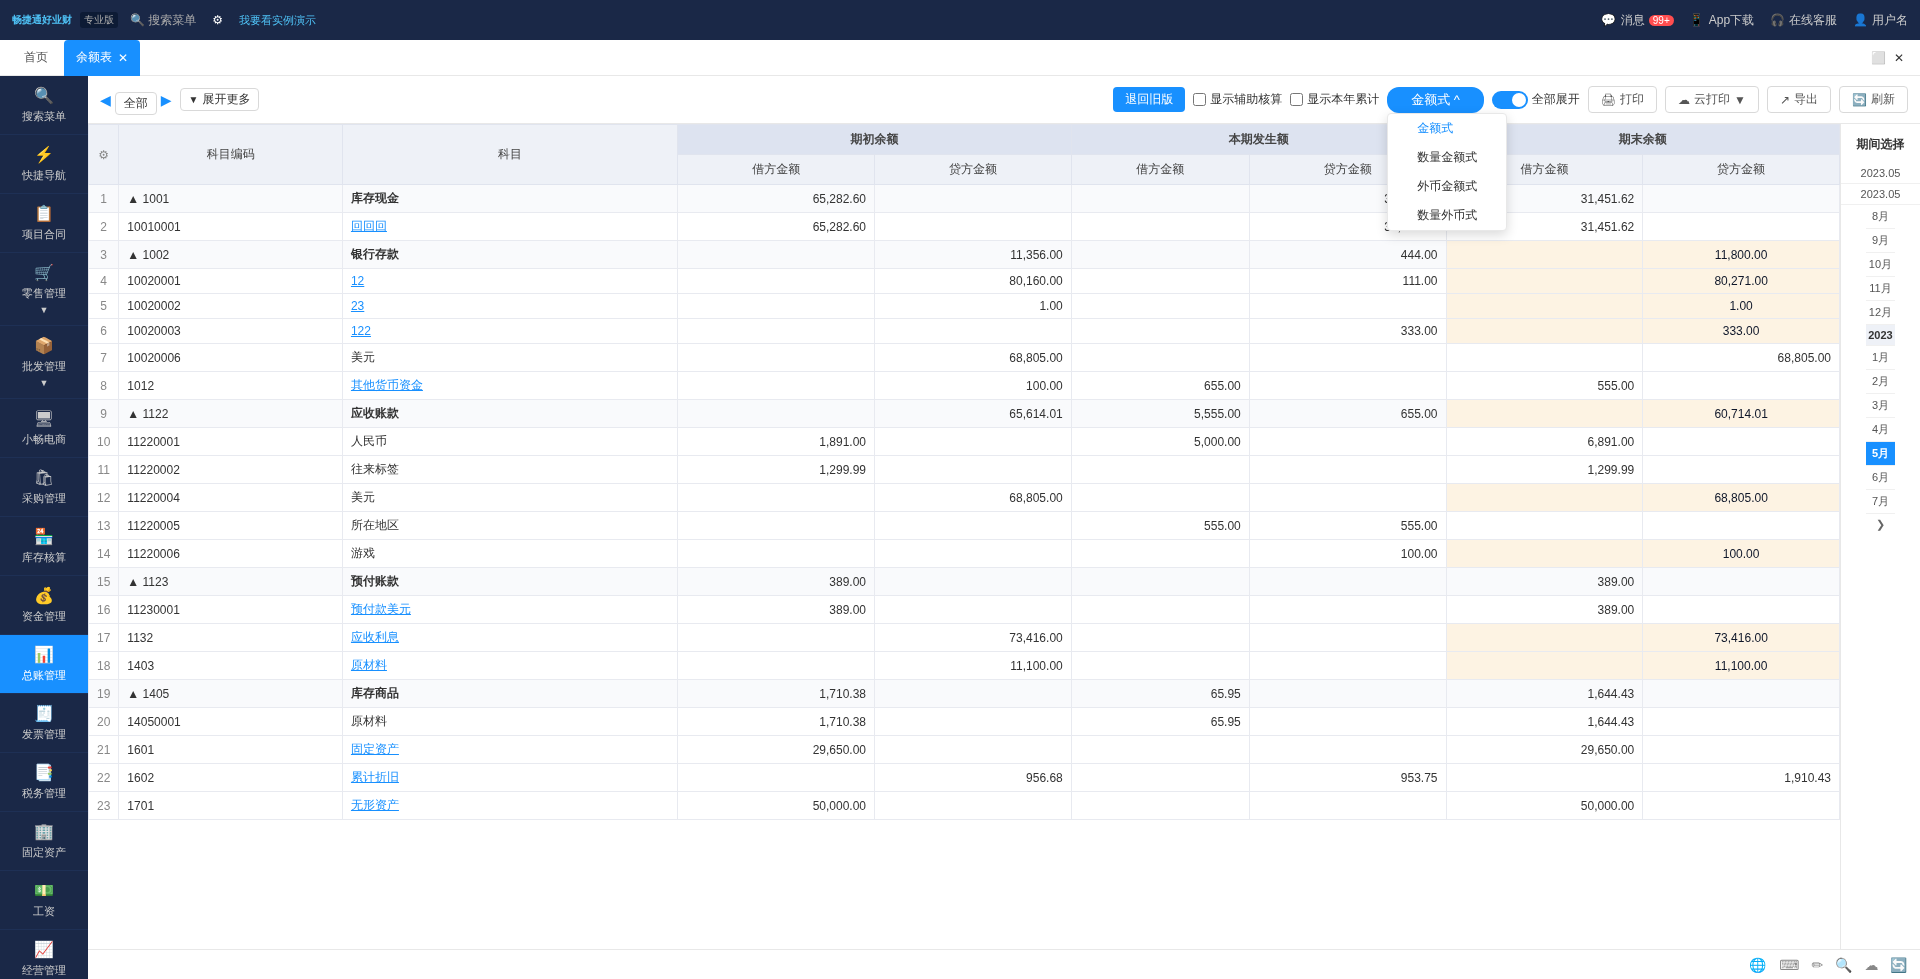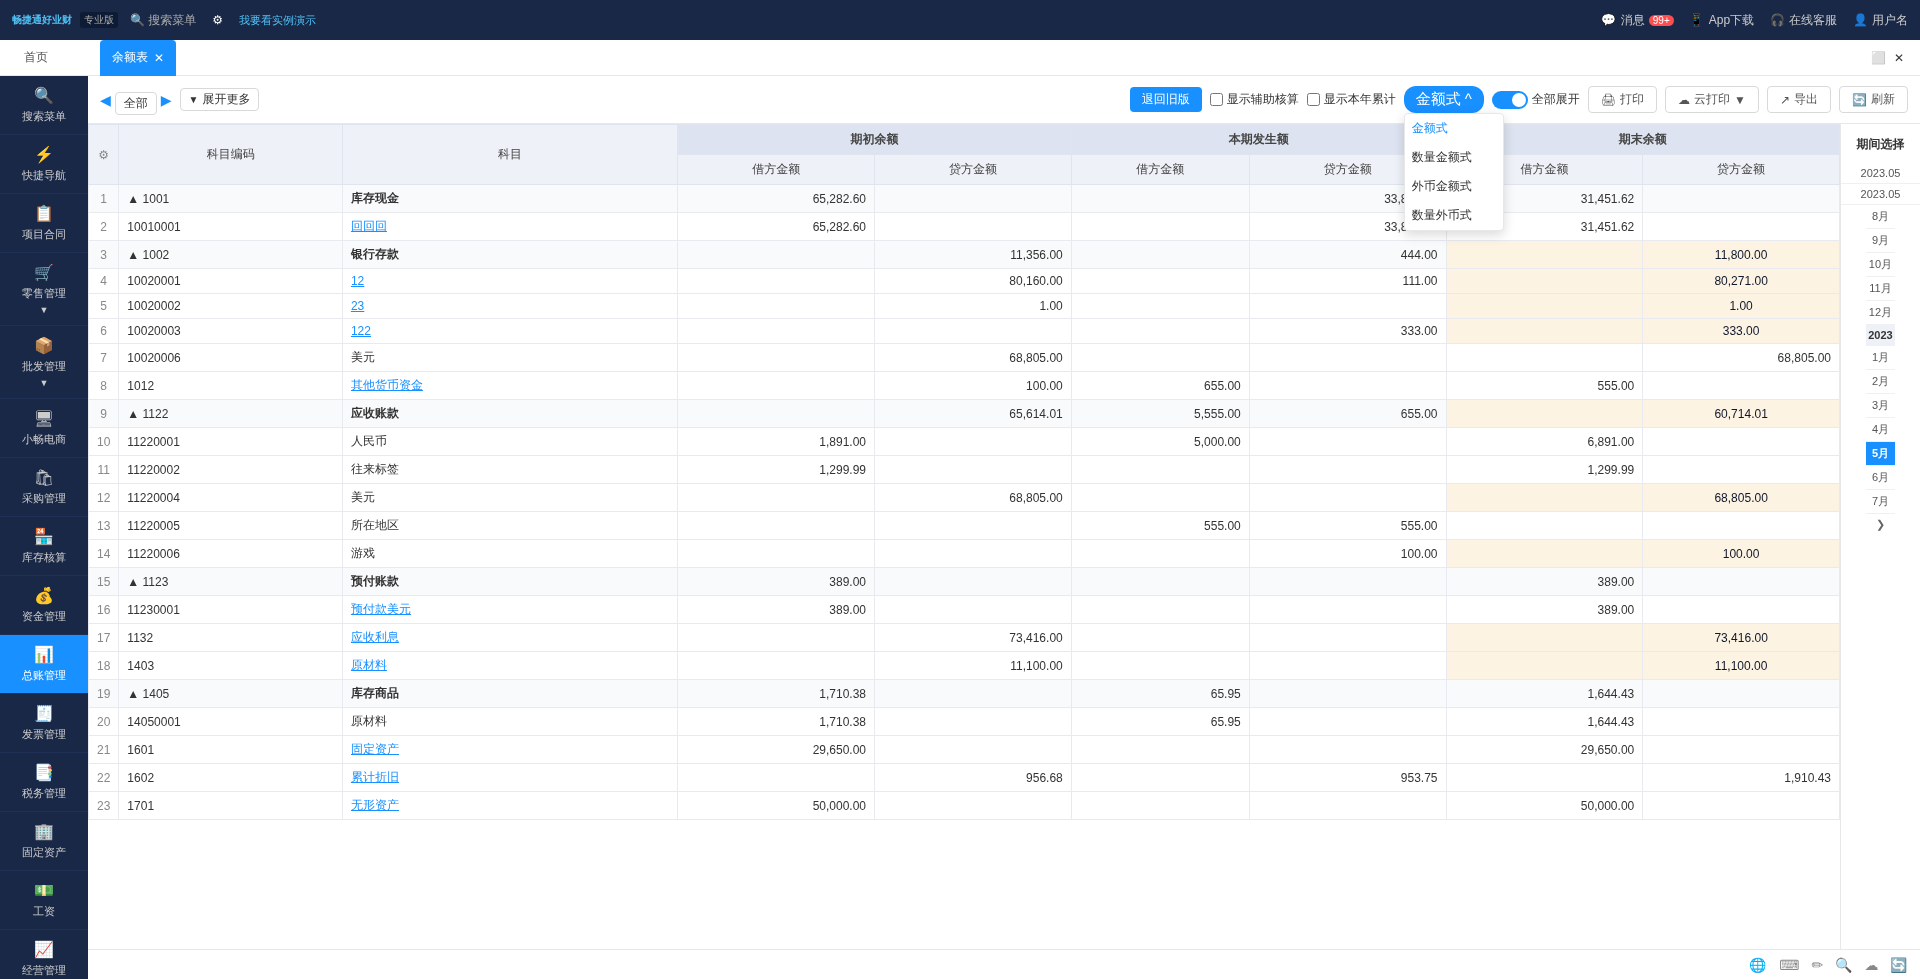--- a/index.html
+++ b/index.html
@@ -13,21 +13,21 @@
     .top-bar-left { display: flex; align-items: center; gap: 8px; }
     .app-logo { font-size: 10px; color: #4fc3f7; font-weight: bold; }
     .app-version { font-size: 10px; color: #aaa; background: #0d1b35; padding: 1px 4px; border-radius: 3px; }
     .top-bar-right { display: flex; align-items: center; gap: 16px; font-size: 12px; }
     .top-bar-btn { display: flex; align-items: center; gap: 4px; cursor: pointer; color: #ccc; }
     .badge { background: #ff4d4f; color: #fff; font-size: 10px; padding: 0 4px; border-radius: 8px; min-width: 16px; text-align: center; }
 
     
     .tab-bar {
       display: flex; align-items: center; background: #fff; border-bottom: 1px solid #e8e8e8;
-      height: 36px; padding: 0 8px; gap: 36px;
+      height: 36px; padding: 0 8px;
     }
     .tab-home { padding: 0 16px; height: 36px; display: flex; align-items: center; color: #555; cursor: pointer; }
     .tab-active {
       background: #1890ff; color: #fff; padding: 0 12px; height: 36px;
       display: flex; align-items: center; gap: 6px; border-radius: 4px 4px 0 0; cursor: pointer;
     }
     .tab-close { cursor: pointer; font-size: 12px; }
     .tab-close-right { margin-left: auto; display: flex; align-items: center; gap: 8px; padding-right: 8px; }
 
     
@@ -65,28 +65,28 @@
     .toolbar-right { display: flex; align-items: center; gap: 8px; margin-left: auto; }
     .btn-primary { background: #1890ff; color: #fff; border: none; border-radius: 4px; padding: 4px 12px; cursor: pointer; font-size: 12px; }
     .btn-default { background: #fff; color: #555; border: 1px solid #d9d9d9; border-radius: 4px; padding: 4px 12px; cursor: pointer; font-size: 12px; display: flex; align-items: center; gap: 4px; }
     .checkbox-item { display: flex; align-items: center; gap: 4px; cursor: pointer; font-size: 12px; }
     .toggle-switch { background: #1890ff; border-radius: 10px; width: 36px; height: 18px; position: relative; cursor: pointer; }
     .toggle-knob { position: absolute; right: 2px; top: 2px; width: 14px; height: 14px; background: #fff; border-radius: 50%; }
 
     
     .dropdown-container { position: relative; }
     .dropdown-btn {
-      background: #1890ff; color: #fff; border: none; border-radius: 12px; padding: 4px 12px;
-      cursor: pointer; font-size: 15px; display: flex; align-items: center; gap: 4px;
+      background: #1890ff; color: #fff; border: none; border-radius: 12px; padding: 4px 24px;
+      cursor: pointer; font-size: 13px; display: flex; align-items: center; gap: 4px;
     }
     .dropdown-menu {
       position: absolute; top: 100%; left: 0; background: #fff; border: 1px solid #e8e8e8;
       border-radius: 4px; box-shadow: 0 4px 12px rgba(0,0,0,0.15); z-index: 100; min-width: 100px;
     }
-    .dropdown-item { padding: 6px 7px; cursor: pointer; font-size: 12px; color: #333; white-space: nowrap; }
+    .dropdown-item { padding: 6px 29px; cursor: pointer; font-size: 12px; color: #333; white-space: nowrap; }
     .dropdown-item.selected { color: #1890ff; }
 
     
     .table-container { flex: 1; overflow: auto; padding: 0; background: #fff; }
     table { width: 100%; border-collapse: collapse; font-size: 12px; }
     thead th {
       background: #eef1f7; border: 1px solid #e0e4ee; padding: 6px 0;
       text-align: center; font-weight: 500; white-space: nowrap; color: #444;
     }
     thead .th-group { background: #dde3f0; font-weight: 600; }

